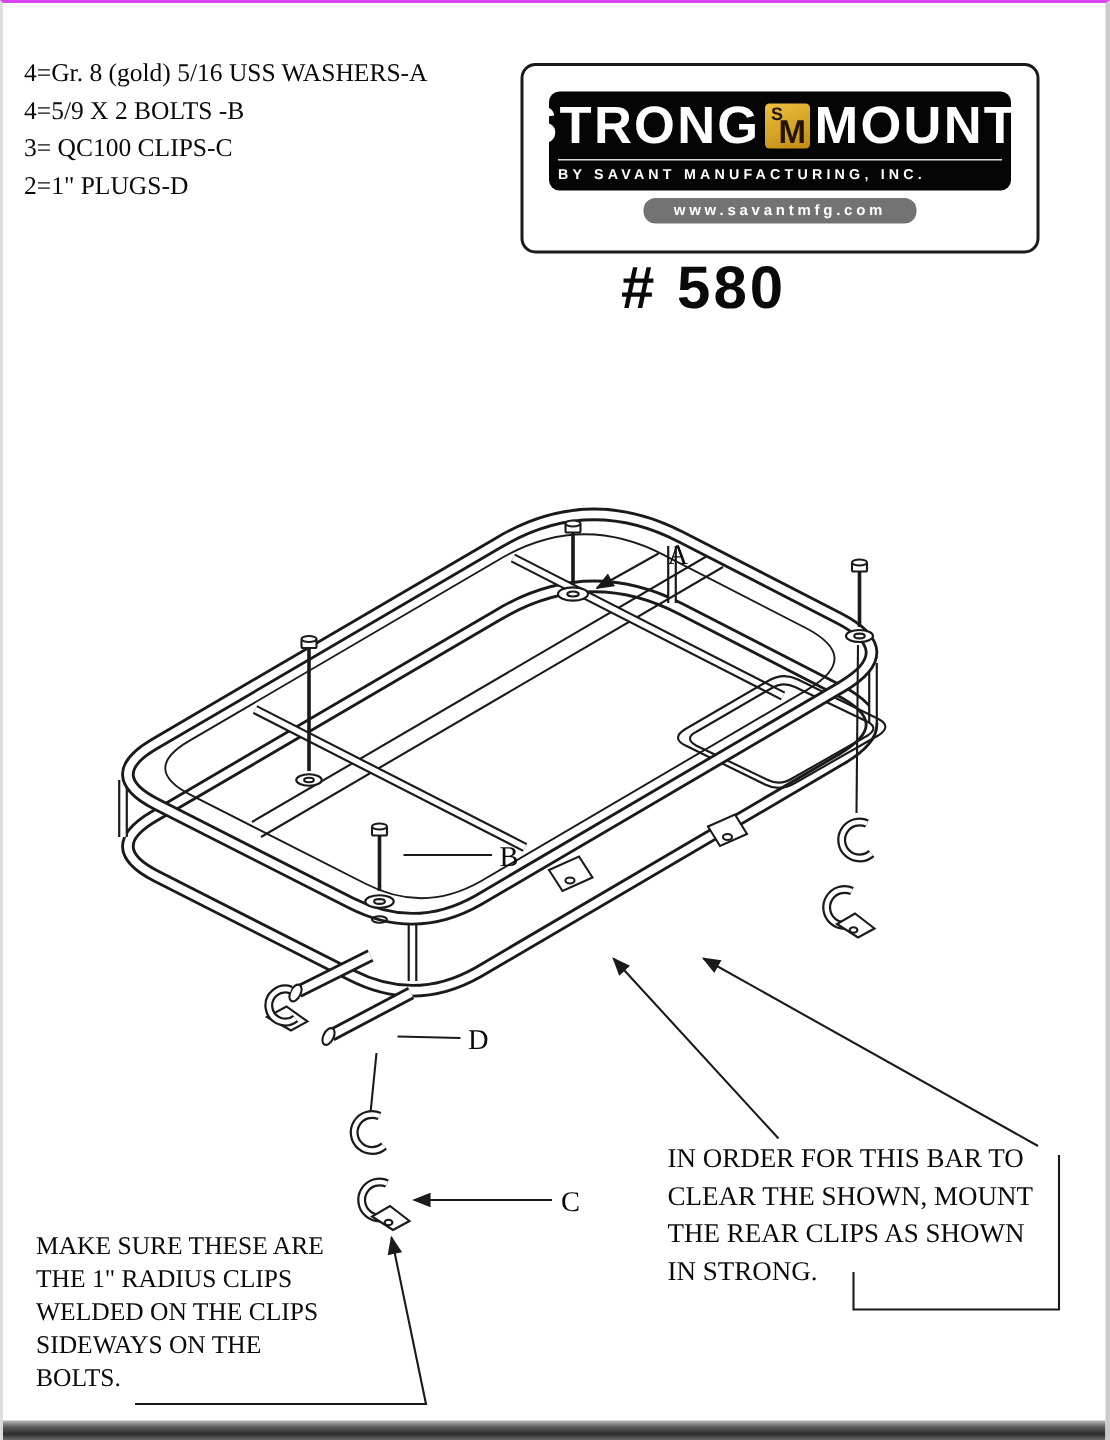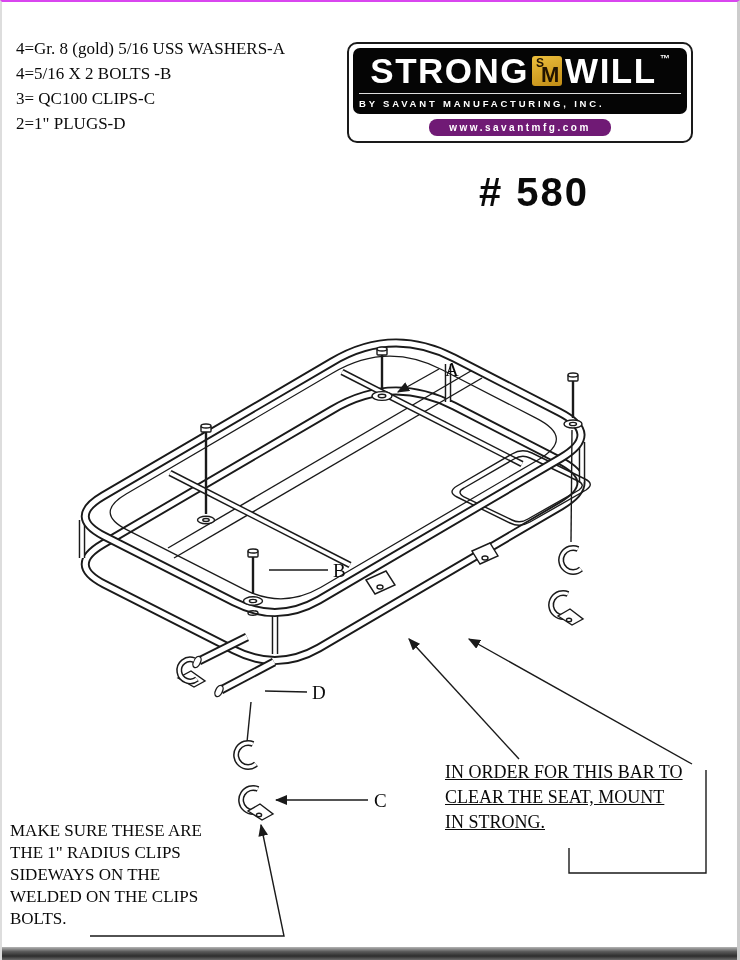--- a/index.html
+++ b/index.html
@@ -1,38 +1,38 @@
 <!DOCTYPE html>
 <html><head>
 <meta charset="utf-8">
 <style>
   html,body{margin:0;padding:0;background:#fff;}
   .page{position:relative;width:740px;height:960px;background:#fff;overflow:hidden;
         box-sizing:border-box;border-left:2px solid #ddd;border-top:2px solid #d946ef;border-right:3px solid #ccc;
         font-family:"Liberation Serif",serif;color:#0a0a0a;}
   .parts{position:absolute;left:14px;top:34px;font-size:17px;line-height:25px;white-space:nowrap;}
   .logo{position:absolute;left:345px;top:40px;width:346px;border:2px solid #1a1a1a;border-radius:10px;
-        background:#fff;padding:4px;box-sizing:border-box;}
+        background:#fff;padding:17px;box-sizing:border-box;}
   .logo-panel{background:#050505;border-radius:7px;padding:5px 6px 5px;}
   .brand-row{display:flex;align-items:center;justify-content:center;}
   .brand{color:#fff;font-family:"Liberation Sans",sans-serif;font-weight:800;font-size:35px;letter-spacing:1.5px;line-height:1;}
   .sm-badge{position:relative;width:30px;height:30px;background:linear-gradient(160deg,#edbf3d,#c08c15);
         border-radius:3px;margin:0 3px;display:inline-block;flex:0 0 auto;}
   .sm-s{position:absolute;top:0;left:4px;font:700 12px "Liberation Sans",sans-serif;color:#221400;}
   .sm-m{position:absolute;bottom:-2px;left:9px;font:800 22px "Liberation Sans",sans-serif;color:#221400;}
   .tm{color:#fff;font:700 10px "Liberation Sans",sans-serif;align-self:flex-start;margin-left:3px;}
   .tagline{color:#fff;text-align:left;font:600 9.5px "Liberation Sans",sans-serif;letter-spacing:2.8px;
         border-top:1px solid #ddd;margin-top:5px;padding-top:4px;white-space:nowrap;}
   .webbar-wrap{padding:3px 0 1px;text-align:center;}
-  .webbar{display:inline-block;background:#701a75;color:#fff;border-radius:8px;
+  .webbar{display:inline-block;background:#737373;color:#fff;border-radius:8px;
         font:700 10px "Liberation Sans",sans-serif;letter-spacing:2.5px;padding:3px 20px;}
-  .model{position:absolute;left:412px;top:168px;width:175px;text-align:right;
+  .model{position:absolute;left:412px;top:168px;width:175px;text-align:left;
         font-family:"Liberation Sans",sans-serif;font-size:40px;font-weight:700;letter-spacing:2px;}
-  .note-left{position:absolute;left:8px;top:818px;font-size:17px;line-height:22px;white-space:nowrap;}
-  .note-right{position:absolute;left:443px;top:758px;font-size:18px;line-height:25px;white-space:nowrap;text-decoration:underline;}
+  .note-left{position:absolute;left:22px;top:818px;font-size:17px;line-height:22px;white-space:nowrap;}
+  .note-right{position:absolute;left:443px;top:758px;font-size:18px;line-height:25px;white-space:nowrap;}
   .diagram{position:absolute;left:0;top:0;}
   .scan-bar{position:absolute;left:0;right:0;bottom:0;height:13px;
         background:linear-gradient(180deg,#b5b5b5 0%,#5a5a5a 35%,#2d2d2d 70%,#6a6a6a 100%);}
   
   .tube-o{fill:none;stroke:#1a1a1a;stroke-width:9;stroke-linejoin:round;}
   .tube-i{fill:none;stroke:#fff;stroke-width:5.2;stroke-linejoin:round;}
   .bar-o{fill:none;stroke:#1a1a1a;stroke-width:6.5;}
   .bar-i{fill:none;stroke:#fff;stroke-width:3.6;}
   .clip-o{fill:none;stroke:#1a1a1a;stroke-width:6;}
   .clip-i{fill:none;stroke:#fff;stroke-width:3;}
@@ -42,34 +42,34 @@
   .leader{fill:none;stroke:#1a1a1a;stroke-width:1.4;}
   .lbl{font-family:"Liberation Serif",serif;font-size:19px;fill:#0a0a0a;}
 </style>
 </head>
 <body>
 
 <div class="page">
 
   <div class="parts">
     <div>4=Gr. 8 (gold) 5/16 USS WASHERS-A</div>
-    <div>4=5/16 X 2 BOLTS -B</div>
+    <div>4=5/9 X 2 BOLTS -B</div>
     <div>3= QC100 CLIPS-C</div>
     <div>2=1" PLUGS-D</div>
   </div>
 
   <div class="logo">
     <div class="logo-panel">
       <div class="brand-row">
         <span class="brand">STRONG</span>
         <span class="sm-badge">
           <span class="sm-s">S</span>
           <span class="sm-m">M</span>
         </span>
-        <span class="brand">WILL</span>
+        <span class="brand">MOUNT</span>
         <span class="tm">™</span>
       </div>
       <div class="tagline">BY SAVANT MANUFACTURING, INC.</div>
     </div>
     <div class="webbar-wrap">
       <div class="webbar">www.savantmfg.com</div>
     </div>
   </div>
 
   <div class="model"># 580</div>
@@ -205,25 +205,26 @@
       <line class="leader" x1="517" y1="757" x2="407" y2="637" marker-end="url(#arrowM)"></line>
       <line class="leader" x1="690" y1="762" x2="467" y2="637" marker-end="url(#arrowM)"></line>
       <polyline class="leader" points="88,934 282,934 259,823" marker-end="url(#arrowM)"></polyline>
       <polyline class="leader" points="567,846 567,871 704,871 704,768"></polyline>
     </g>
   </svg>
 
   <div class="note-left">
     <div>MAKE SURE THESE ARE</div>
     <div>THE 1" RADIUS CLIPS</div>
+    <div>WELDED ON THE CLIPS</div>
     <div>SIDEWAYS ON THE</div>
-    <div>WELDED ON THE CLIPS</div>
     <div>BOLTS.</div>
   </div>
 
   <div class="note-right">
     <div>IN ORDER FOR THIS BAR TO</div>
-    <div>CLEAR THE SEAT, MOUNT</div>
+    <div>CLEAR THE SHOWN, MOUNT</div>
+    <div>THE REAR CLIPS AS SHOWN</div>
     <div>IN STRONG.</div>
   </div>
 
   <div class="scan-bar"></div>
 </div>
 
 </body></html>

